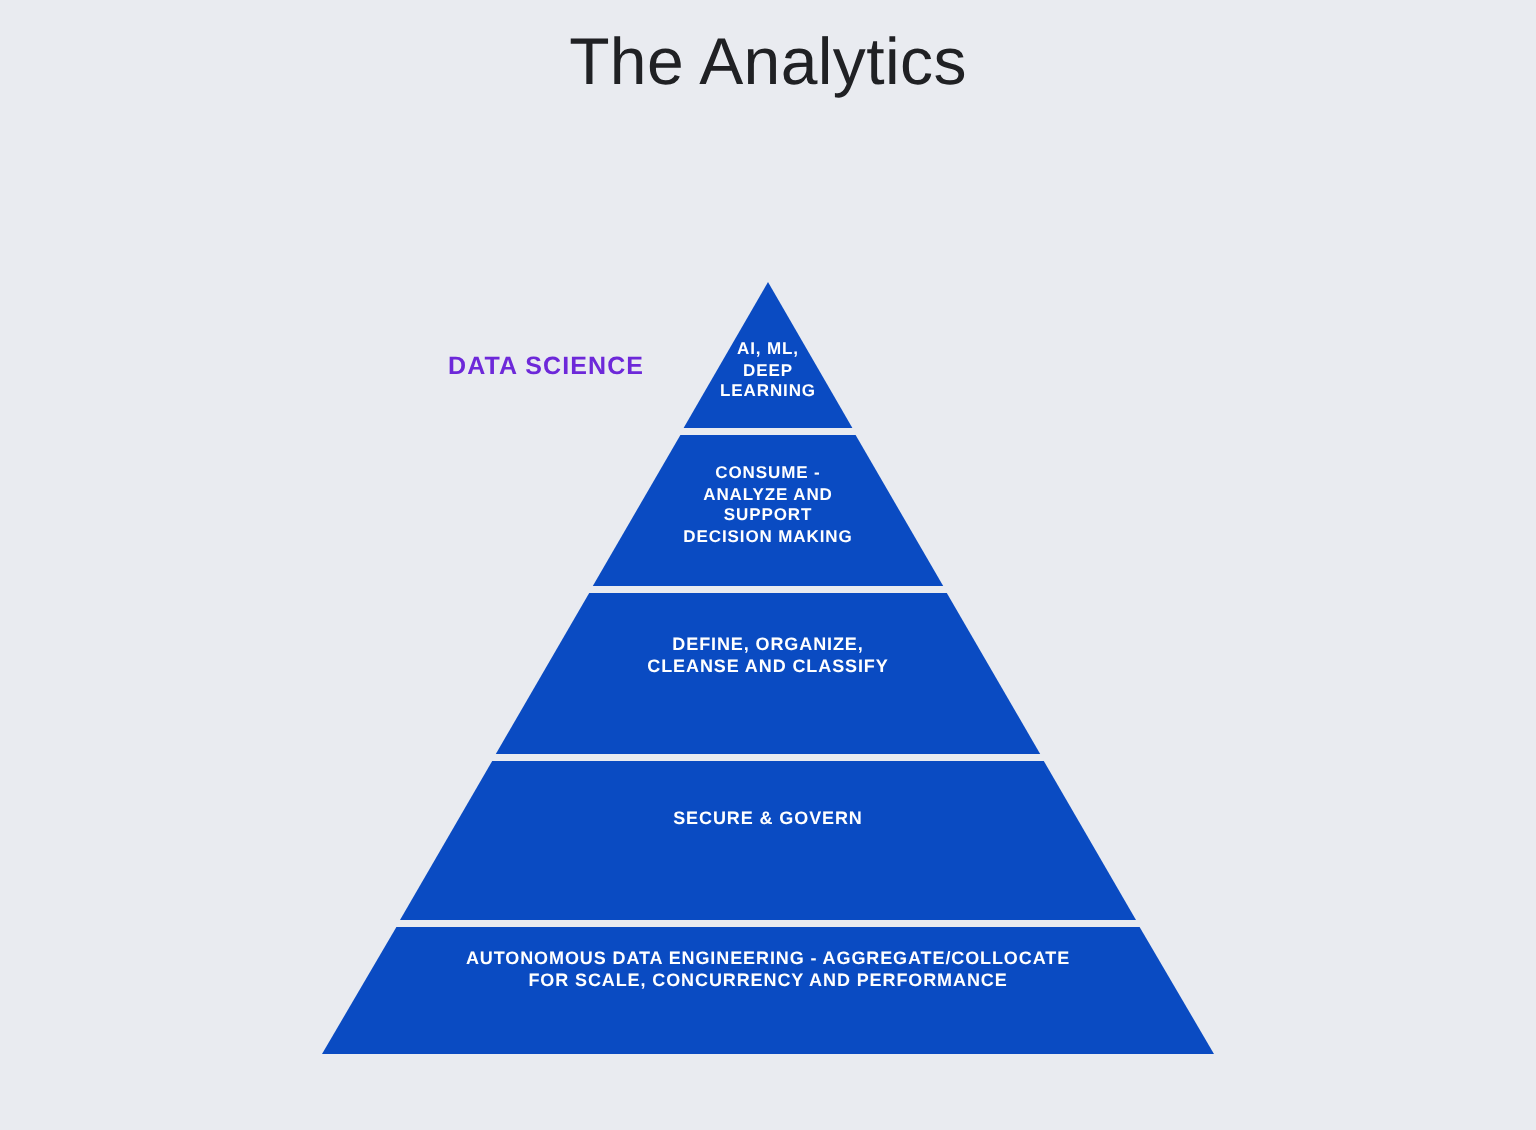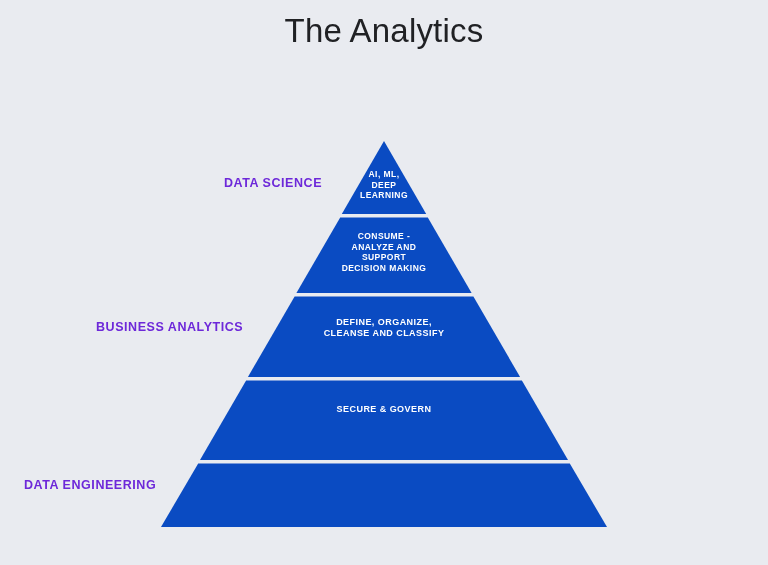--- a/index.html
+++ b/index.html
@@ -119,22 +119,22 @@
     <div class="tier-text tier-text-2" style="left:304px; top:231px; width:160px;">CONSUME -
 ANALYZE AND
 SUPPORT
 DECISION MAKING</div>
 
     <div class="tier-text tier-text-4" style="left:274px; top:404px; width:220px;">SECURE &amp; GOVERN</div>
 
     <div class="tier-text tier-text-3" style="left:274px; top:317px; width:220px;">DEFINE, ORGANIZE,
 CLEANSE AND CLASSIFY</div>
 
+    <div class="tier-text tier-text-5" style="left:194px; top:474px; width:380px;">AUTONOMOUS DATA ENGINEERING - AGGREGATE/COLLOCATE
+FOR SCALE, CONCURRENCY AND PERFORMANCE</div>
 
   </div>
 
   <div class="side-label" style="left:224px; top:176px;">DATA SCIENCE</div>
 
-  <div class="side-label" style="left:96px; top:320px;">BUSINESS ANALYTICS</div>
 
-  <div class="side-label" style="left:24px; top:478px;">DATA ENGINEERING</div>
 
 </div>
 
 </body></html>

